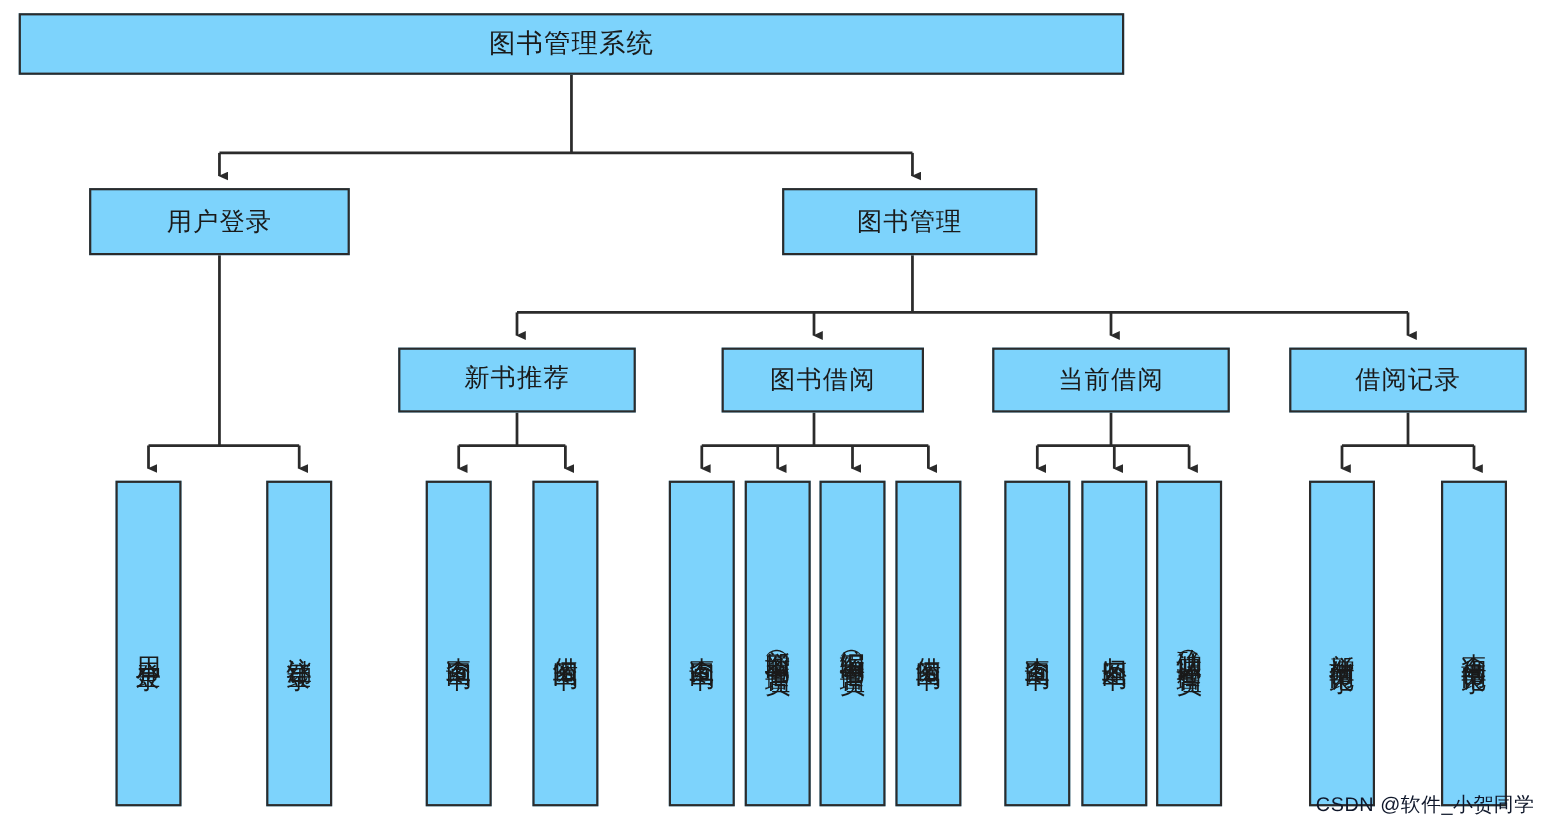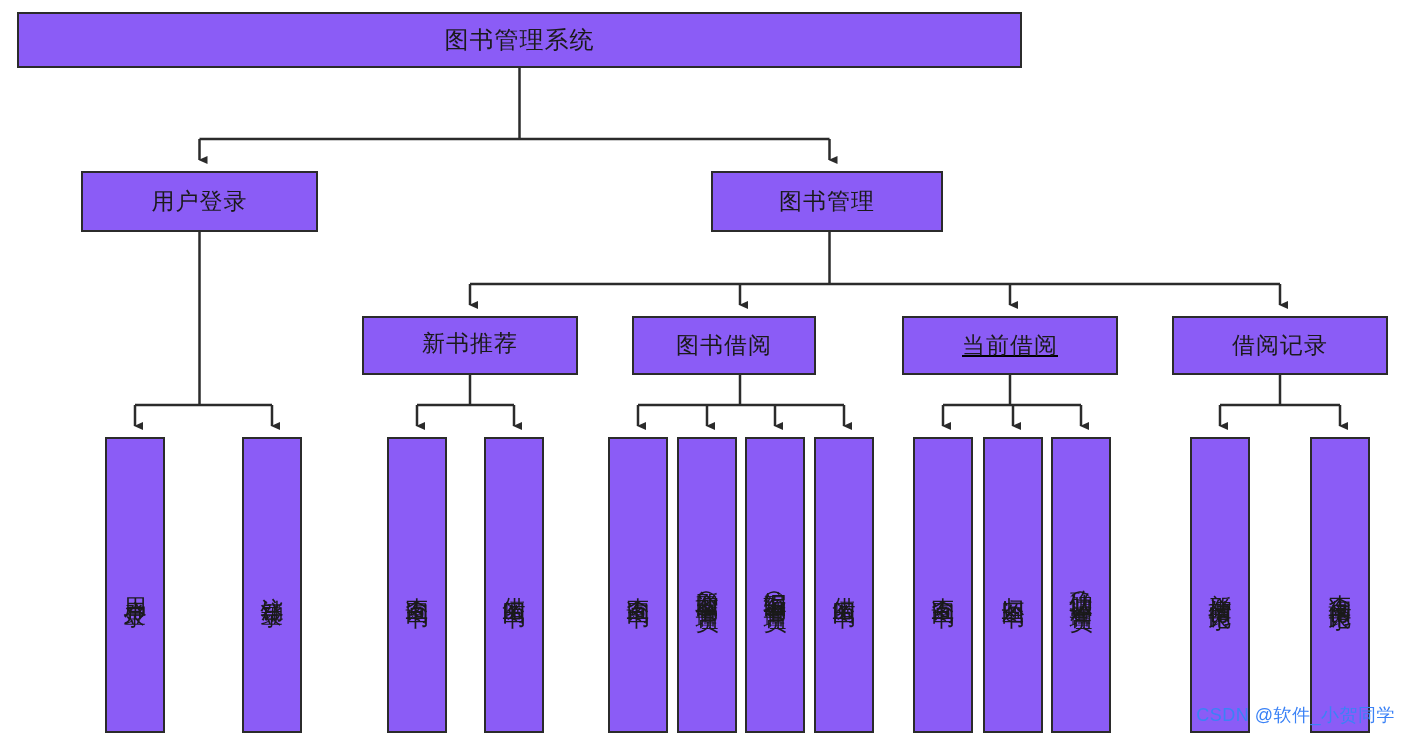--- a/index.html
+++ b/index.html
@@ -23,21 +23,21 @@
     position: absolute;
     left: 0;
     top: 0;
     width: 1405px;
     height: 747px;
     pointer-events: none;
   }
   .node {
     position: absolute;
     box-sizing: border-box;
-    background: #8b5cf6;
+    background: #7dd3fc;
     border: 2px solid #2b2b2b;
     display: flex;
     align-items: center;
     justify-content: center;
     overflow: hidden;
   }
   .node .node-label {
     color: #1a1a1a;
     line-height: 1.15;
     text-align: center;
@@ -53,23 +53,23 @@
     font-size: 23px;
     letter-spacing: 3px;
     line-height: 1;
   }
   .node.root .node-label {
     font-size: 24px;
   }
   .watermark {
     position: absolute;
     right: 10px;
-    bottom: 20px;
+    bottom: 4px;
     font-size: 18px;
-    color: #3b82f6;
+    color: #0f172a;
     letter-spacing: 0.5px;
     white-space: nowrap;
     user-select: none;
   }
 </style>
 </head>
 <body>
 
 <div id="diagram-root">
 
@@ -122,24 +122,24 @@
       </div>
       <div class="node horizontal" style="left: 81px; top: 171px; width: 237px; height: 61px;">
         <span class="node-label">用户登录</span>
       </div>
       <div class="node horizontal" style="left: 711px; top: 171px; width: 232px; height: 61px;">
         <span class="node-label">图书管理</span>
       </div>
       <div class="node horizontal" style="left: 362px; top: 316px; width: 216px; height: 59px; font-family: Liberation Mono, monospace;">
         <span class="node-label">新书推荐</span>
       </div>
-      <div class="node horizontal" style="left: 632px; top: 316px; width: 184px; height: 59px;">
+      <div class="node horizontal" style="left: 656px; top: 316px; width: 184px; height: 59px;">
         <span class="node-label">图书借阅</span>
       </div>
-      <div class="node horizontal" style="left: 902px; top: 316px; width: 216px; height: 59px; text-decoration: underline;">
+      <div class="node horizontal" style="left: 902px; top: 316px; width: 216px; height: 59px;">
         <span class="node-label">当前借阅</span>
       </div>
       <div class="node horizontal" style="left: 1172px; top: 316px; width: 216px; height: 59px;">
         <span class="node-label">借阅记录</span>
       </div>
       <div class="node vertical" style="left: 105px; top: 437px; width: 60px; height: 296px;">
         <span class="node-label">用户登录</span>
       </div>
       <div class="node vertical" style="left: 242px; top: 437px; width: 60px; height: 296px;">
         <span class="node-label">注销登录</span>

